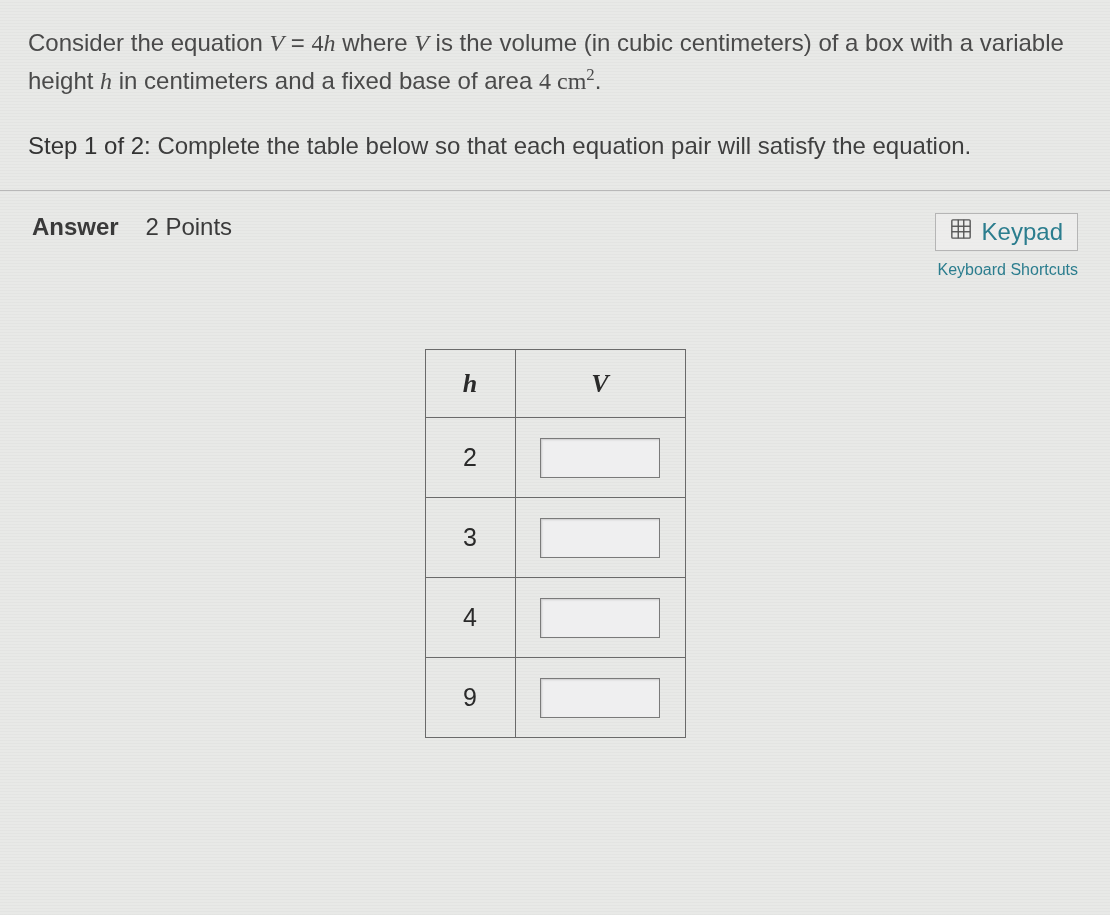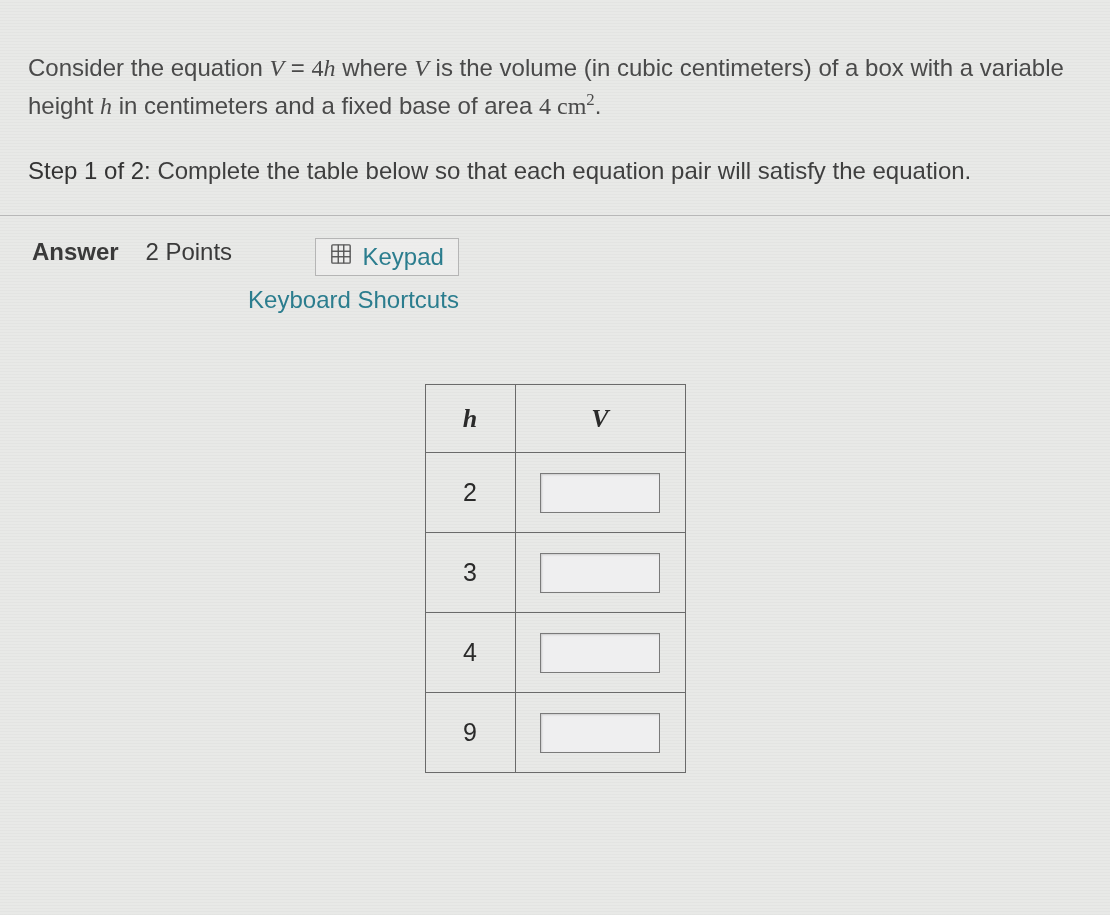--- a/index.html
+++ b/index.html
@@ -17,21 +17,20 @@
     color: #3a3a3a;
   }
   .content {
     padding: 24px 28px 0 28px;
   }
   .question-text {
     font-size: 24px;
     line-height: 1.55;
     color: #4a4a4a;
     margin-bottom: 28px;
-    margin-top: 25px;
   }
   .question-text .var-V, .question-text .var-h, .question-text .expr-4h, .question-text .unit-cm {
     font-family: "Times New Roman", Times, serif;
     font-style: italic;
   }
   .question-text .expr-coef {
     font-family: "Times New Roman", Times, serif;
     font-style: normal;
   }
   .question-text .fixed-area {
@@ -52,20 +51,21 @@
     font-weight: normal;
     color: #333;
   }
   .divider {
     border: none;
     border-top: 1px solid #b8b8b8;
     margin: 0 -28px;
   }
   .answer-row {
     display: flex;
+    justify-content: space-between;
     align-items: flex-start;
     padding: 22px 4px 0 4px;
     gap: 16px;
   }
   .answer-label {
     font-size: 24px;
     color: #3a3a3a;
   }
   .answer-label .bold {
     font-weight: bold;
@@ -83,21 +83,21 @@
     background: rgba(240,240,240,0.6);
     padding: 4px 14px;
     cursor: pointer;
   }
   .keypad-icon-svg {
     width: 22px;
     height: 22px;
   }
   .shortcuts-link {
     margin-top: 10px;
-    font-size: 24px;
+    font-size: 16px;
     color: #2b7d8e;
     cursor: pointer;
   }
   .table-wrap {
     display: flex;
     justify-content: center;
     margin-top: 70px;
   }
   table.data-table {
     border-collapse: collapse;

